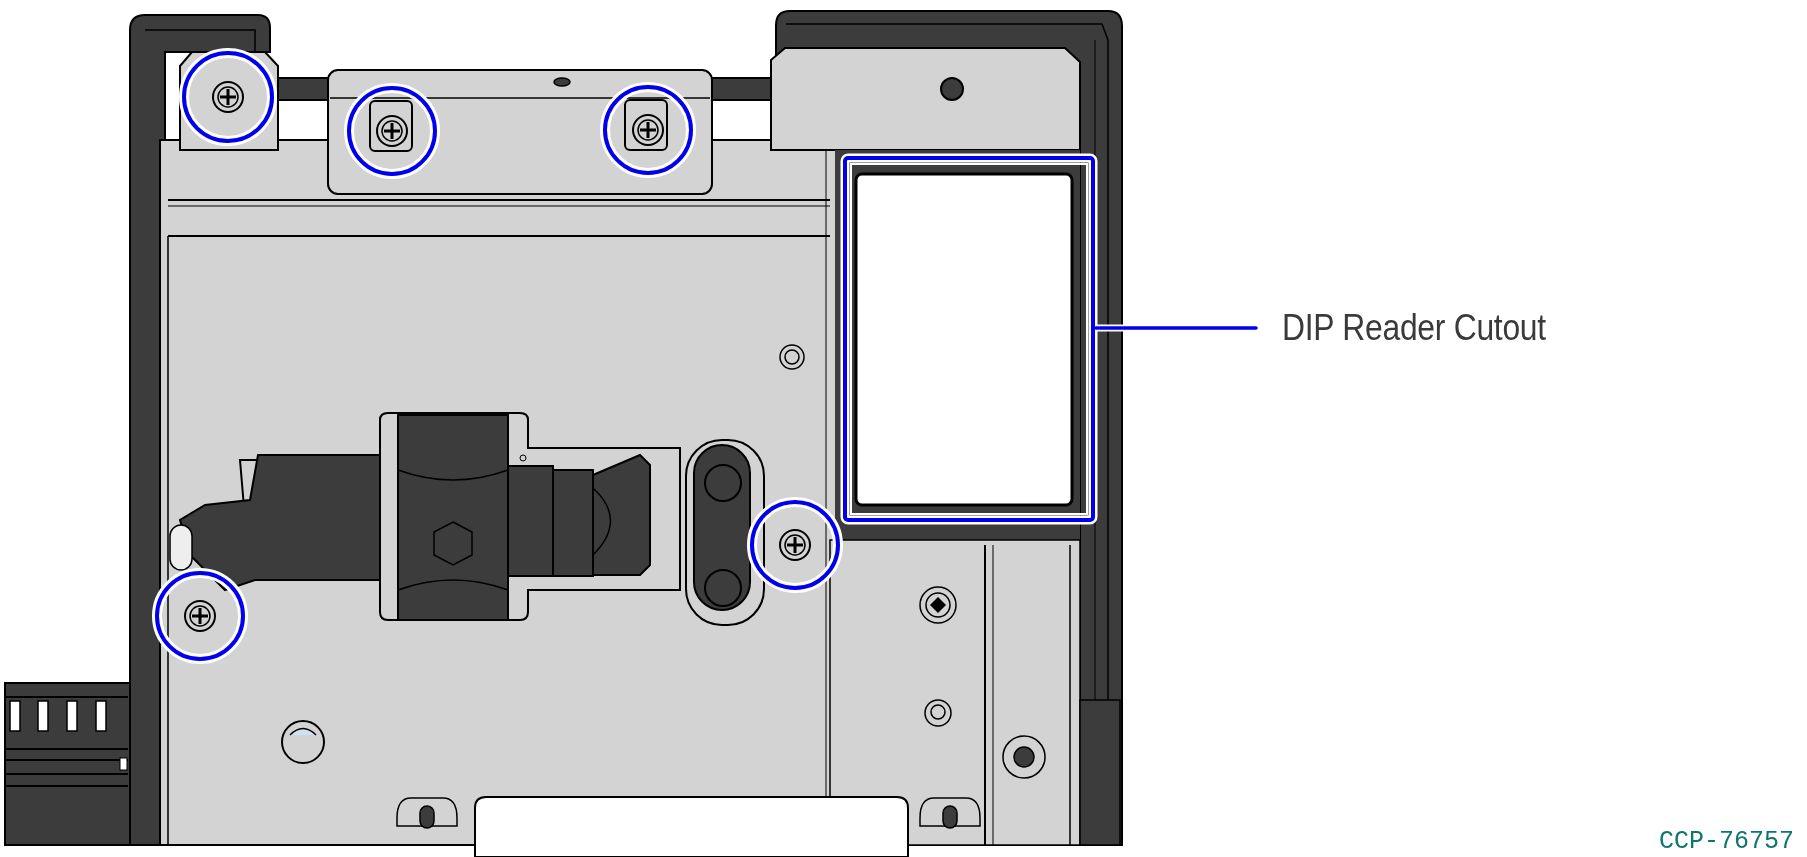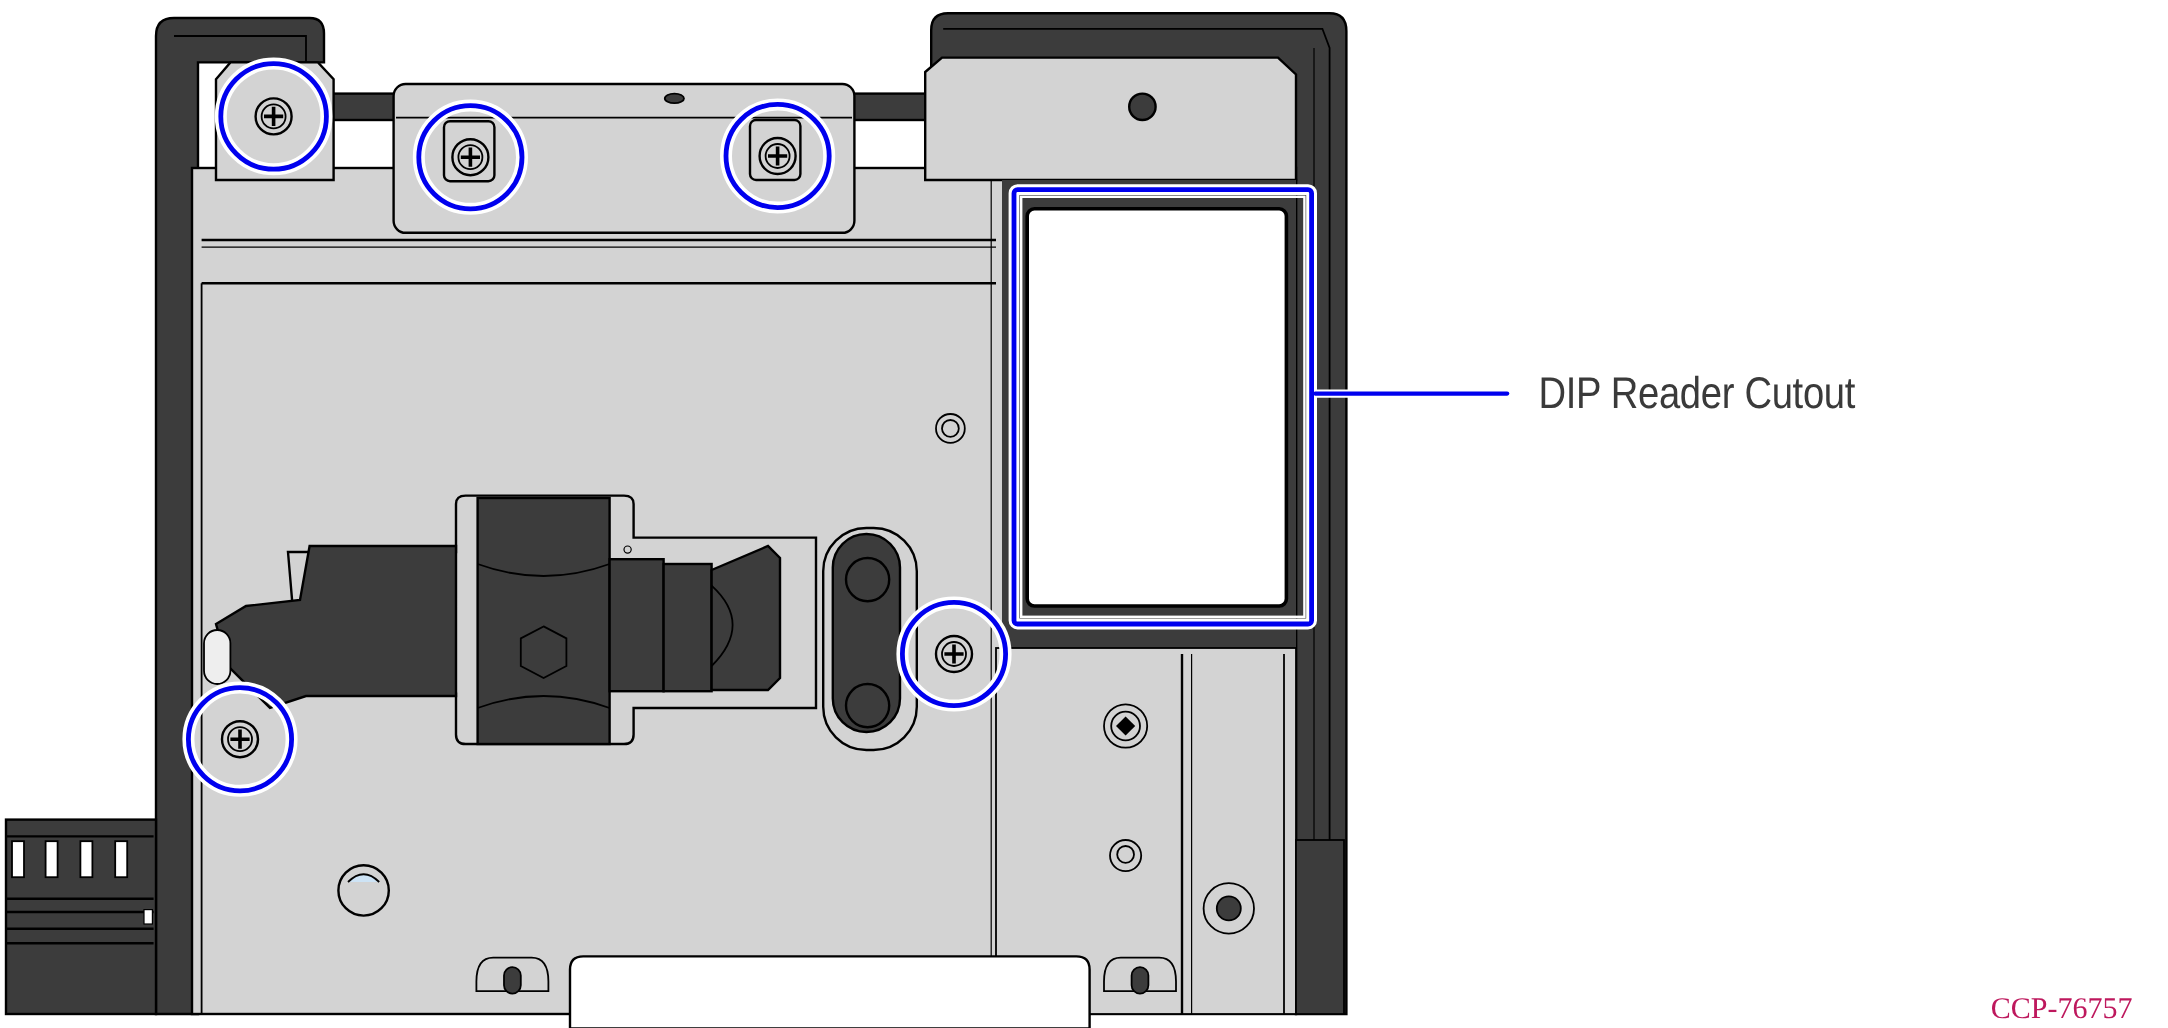--- a/index.html
+++ b/index.html
@@ -10,23 +10,23 @@
     font-family: "Liberation Sans", "DejaVu Sans", sans-serif;
     font-size: 37px;
     color: #3a3a3a;
     transform: scaleX(0.86);
     transform-origin: left top;
     white-space: nowrap;
     letter-spacing: -0.3px;
   }
   .figure-id {
     position: absolute;
-    font-family: Liberation Serif, serif;
+    font-family: Liberation Mono, monospace;
     font-size: 25px;
-    color: #be185d;
+    color: #0f766e;
     white-space: nowrap;
   }
 </style>
 </head>
 <body>
 
 <div id="stage">
   <svg width="1807" height="857" viewBox="0 0 1807 857">
 
     <g>

